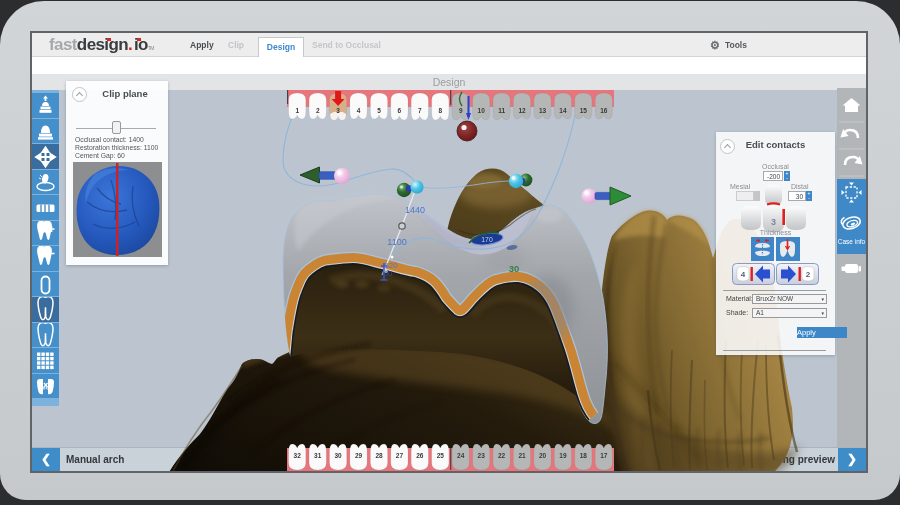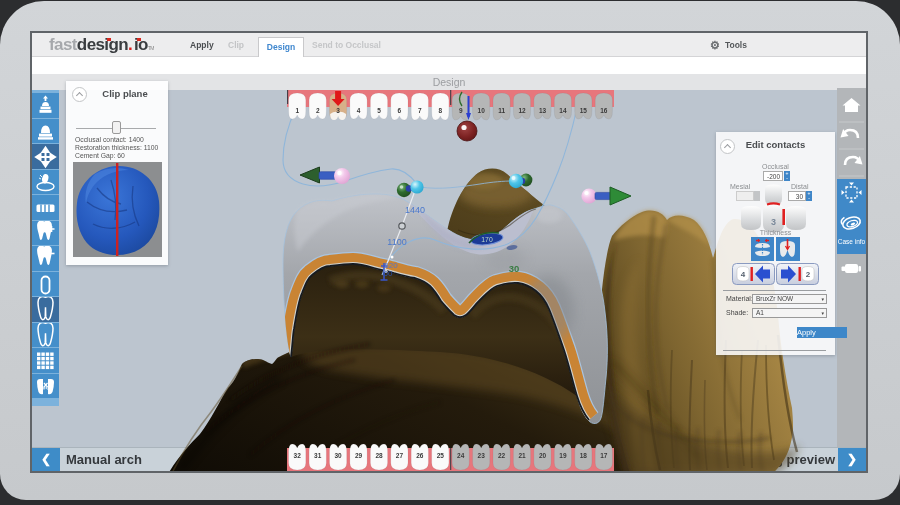--- a/index.html
+++ b/index.html
@@ -19,21 +19,21 @@
 #tSend{left:280px;color:#c5c6c8;}
 #tools{position:absolute;left:678px;top:0;height:23px;line-height:24px;font-size:8.5px;font-weight:700;color:#55585b;}
 #tools .gear{font-size:11px;color:#6a6d70;margin-right:5px;vertical-align:-1px;}
 #wstrip{position:absolute;left:0;top:24px;width:100%;height:17px;background:#fff;}
 #dbar{position:absolute;left:0;top:41px;width:100%;height:16px;background:#e3e4e6;color:#9b9da0;font-size:10.5px;text-align:center;line-height:17px;}
 #canvas{position:absolute;left:0;top:57px;width:100%;height:357px;background:#bcc5cf;}
 #bbar{position:absolute;left:0;top:414px;width:100%;height:24px;background:#c9d2d9;border-top:1px solid #aab4bc;box-sizing:border-box;}
 #bbar .btn{position:absolute;top:0;width:28px;height:23px;background:#3e8cc8;color:#fff;text-align:center;font-size:12px;font-weight:700;line-height:23px;}
 #bL{left:0;}
 #bR{right:0;}
-#bbar .lbl{position:absolute;top:0;height:23px;line-height:23px;font-size:13px;font-weight:700;color:#34383c;}
+#bbar .lbl{position:absolute;top:0;height:23px;line-height:23px;font-size:10px;font-weight:700;color:#34383c;}
 #manual{left:34px;}
 #milling{right:31px;}
 #scene{position:absolute;left:0;top:55px;width:834px;height:383px;}
 #strips{position:absolute;left:0;top:55px;width:834px;height:383px;}
 #overlay{position:absolute;left:0;top:55px;width:834px;height:383px;}
 #lsb{position:absolute;left:0;top:57px;width:27px;height:316px;background:#7cb2dc;}
 #rsb{position:absolute;right:0;top:55px;width:29px;height:359px;background:#b3b6b9;}
 #clip{position:absolute;left:34px;top:48px;width:102px;height:184px;background:rgba(255,255,255,0.93);box-shadow:0 1px 3px rgba(70,80,90,.35);}
 #edit{position:absolute;left:684px;top:62px;width:119px;height:223px;background:rgba(252,252,253,0.88);box-shadow:0 1px 3px rgba(70,80,90,.35);margin-top:37px;}
 .circbtn{position:absolute;width:13px;height:13px;border:1px solid #c3c5c7;border-radius:50%;background:#fff;}

